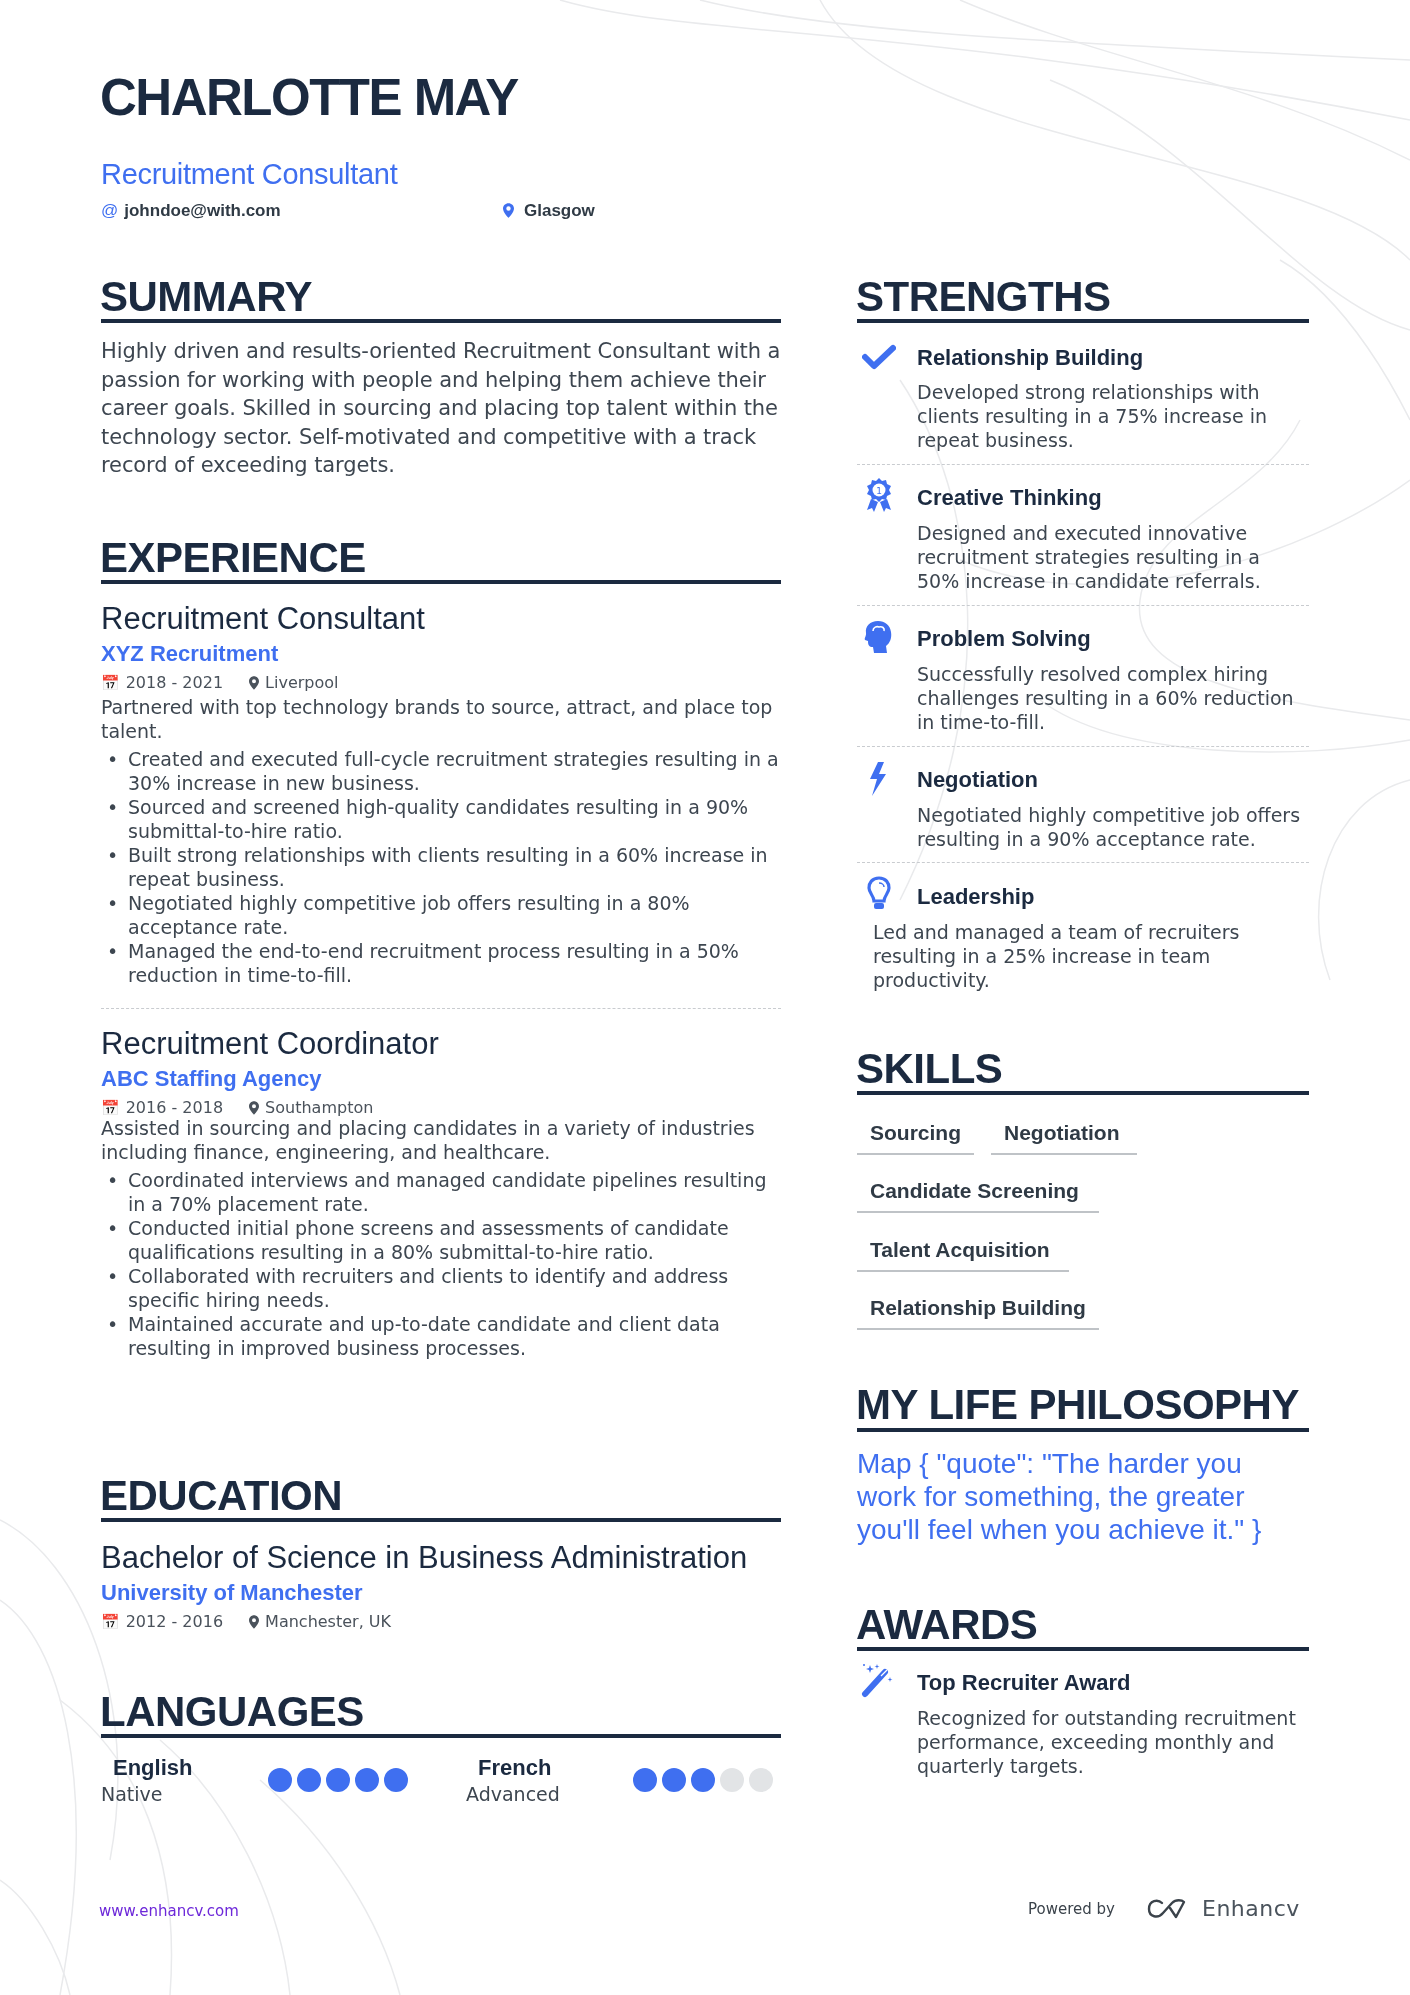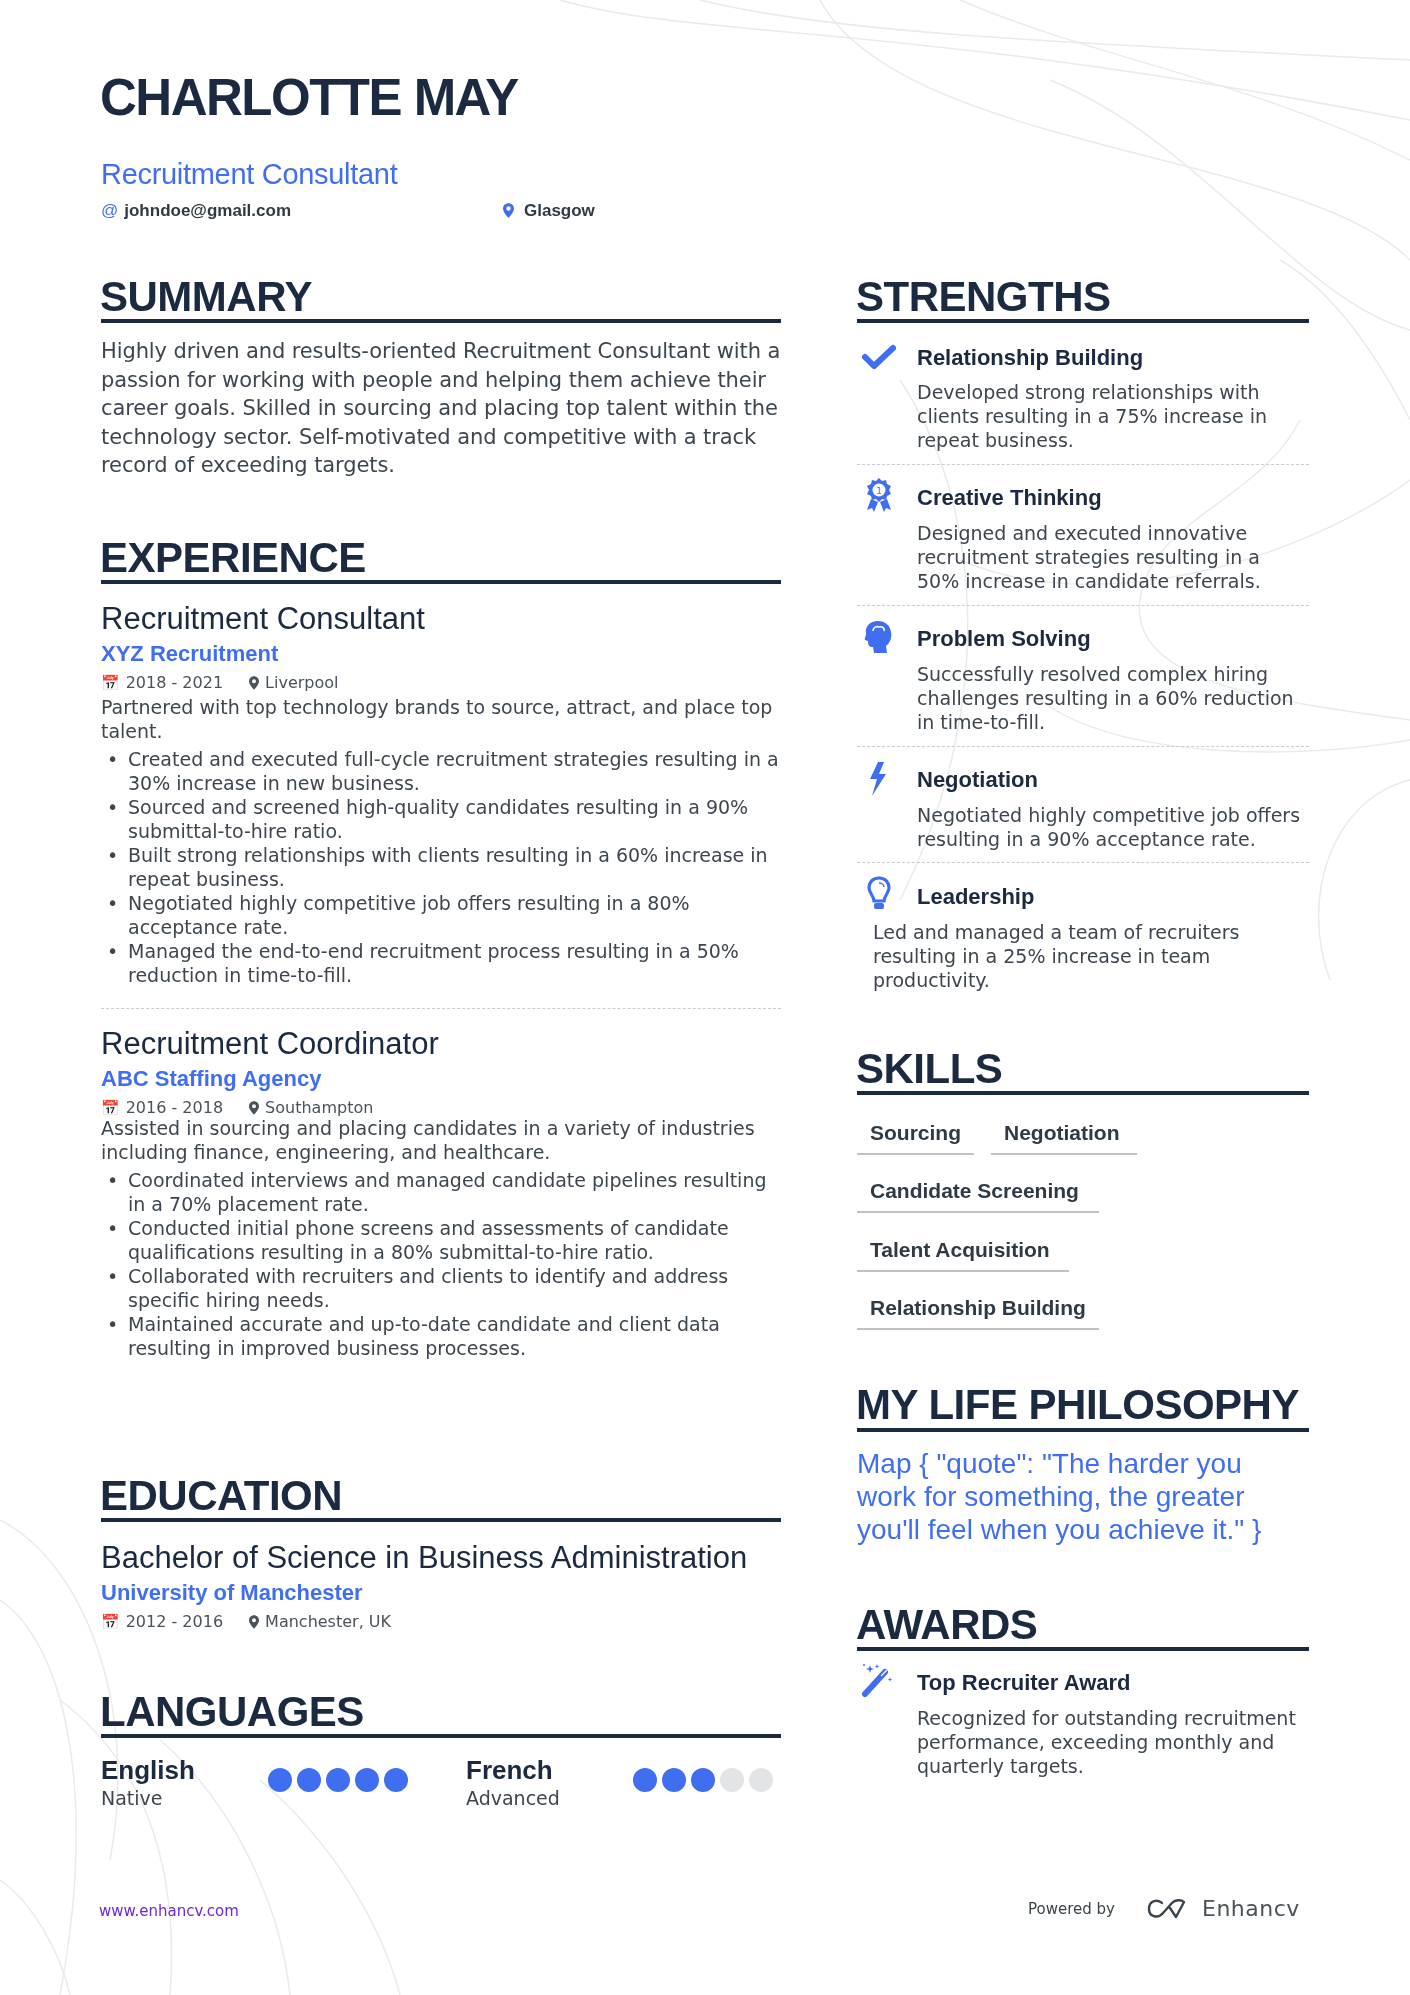--- a/index.html
+++ b/index.html
@@ -33,21 +33,21 @@
   
   .str-icon { width: 34px; height: 34px; display: flex; align-items: center; justify-content: center; }
   .str-title { font-family: "Liberation Sans", sans-serif; font-weight: 700; font-size: 22px; color: #1b2a40; line-height: 1; }
   .str-desc { font-size: 19px; line-height: 24px; color: #3d4650; width: 390px; }
 
   
   .skill { font-family: "Liberation Sans", sans-serif; font-weight: 700; font-size: 21px; color: #2f3a45; line-height: 1; padding: 0 13px 10px 13px; border-bottom: 2px solid #bfc3c7; display: inline-block; }
 
   .quote { font-family: "Liberation Sans", sans-serif; font-size: 28px; line-height: 33px; color: #3f6ff0; width: 450px; }
 
-  .lang-name { font-family: "Liberation Sans", sans-serif; font-weight: 700; font-size: 26px; color: #1b2a40; line-height: 1; }
+  .lang-name { font-family: "Liberation Sans", sans-serif; font-weight: 700; font-size: 22px; color: #1b2a40; line-height: 1; margin-left: 12px; }
   .lang-level { font-size: 19px; color: #3d4650; line-height: 1; }
   .dots { display: flex; gap: 5px; }
   .dot { width: 24px; height: 24px; border-radius: 50%; background: #3f6ff0; }
   .dot.off { background: #e2e4e6; }
 
   .footer-url { font-size: 15px; color: #6d28d9; }
   .powered { font-size: 15px; color: #3b434b; }
   .brand { font-size: 22px; color: #4a535c; letter-spacing: 0.5px; }
 </style>
 </head>
@@ -72,21 +72,21 @@
     <path d="M160 1740 C 230 1800, 280 1900, 290 1995"></path>
     <path d="M260 1780 C 330 1840, 380 1920, 400 1995"></path>
     <path d="M0 1880 C 30 1900, 60 1950, 70 1995"></path>
   </g>
 </svg>
 
 <div class="abs name">CHARLOTTE MAY</div>
 <div class="abs role">Recruitment Consultant</div>
 <div class="abs contact" style="left:101px;">
   <span class="ic">@</span>
-  <span>johndoe@gmail.com</span>
+  <span>johndoe@with.com</span>
 </div>
 <div class="abs contact" style="left:503px;">
   <svg width="11" height="15" viewBox="0 0 12 16">
       <path d="M6 0C2.7 0 0 2.6 0 5.9 0 10.3 6 16 6 16s6-5.7 6-10.1C12 2.6 9.3 0 6 0zm0 8.2A2.4 2.4 0 1 1 6 3.4a2.4 2.4 0 0 1 0 4.8z" fill="#3f6ff0"></path>
     </svg>
   <span style="margin-left:4px;">Glasgow</span>
 </div>
 
 <div class="abs sec-title" style="left:100px; top:276px;">SUMMARY</div>
 <div class="abs sec-rule" style="left:101px; top:319px; width:680px;"></div>

